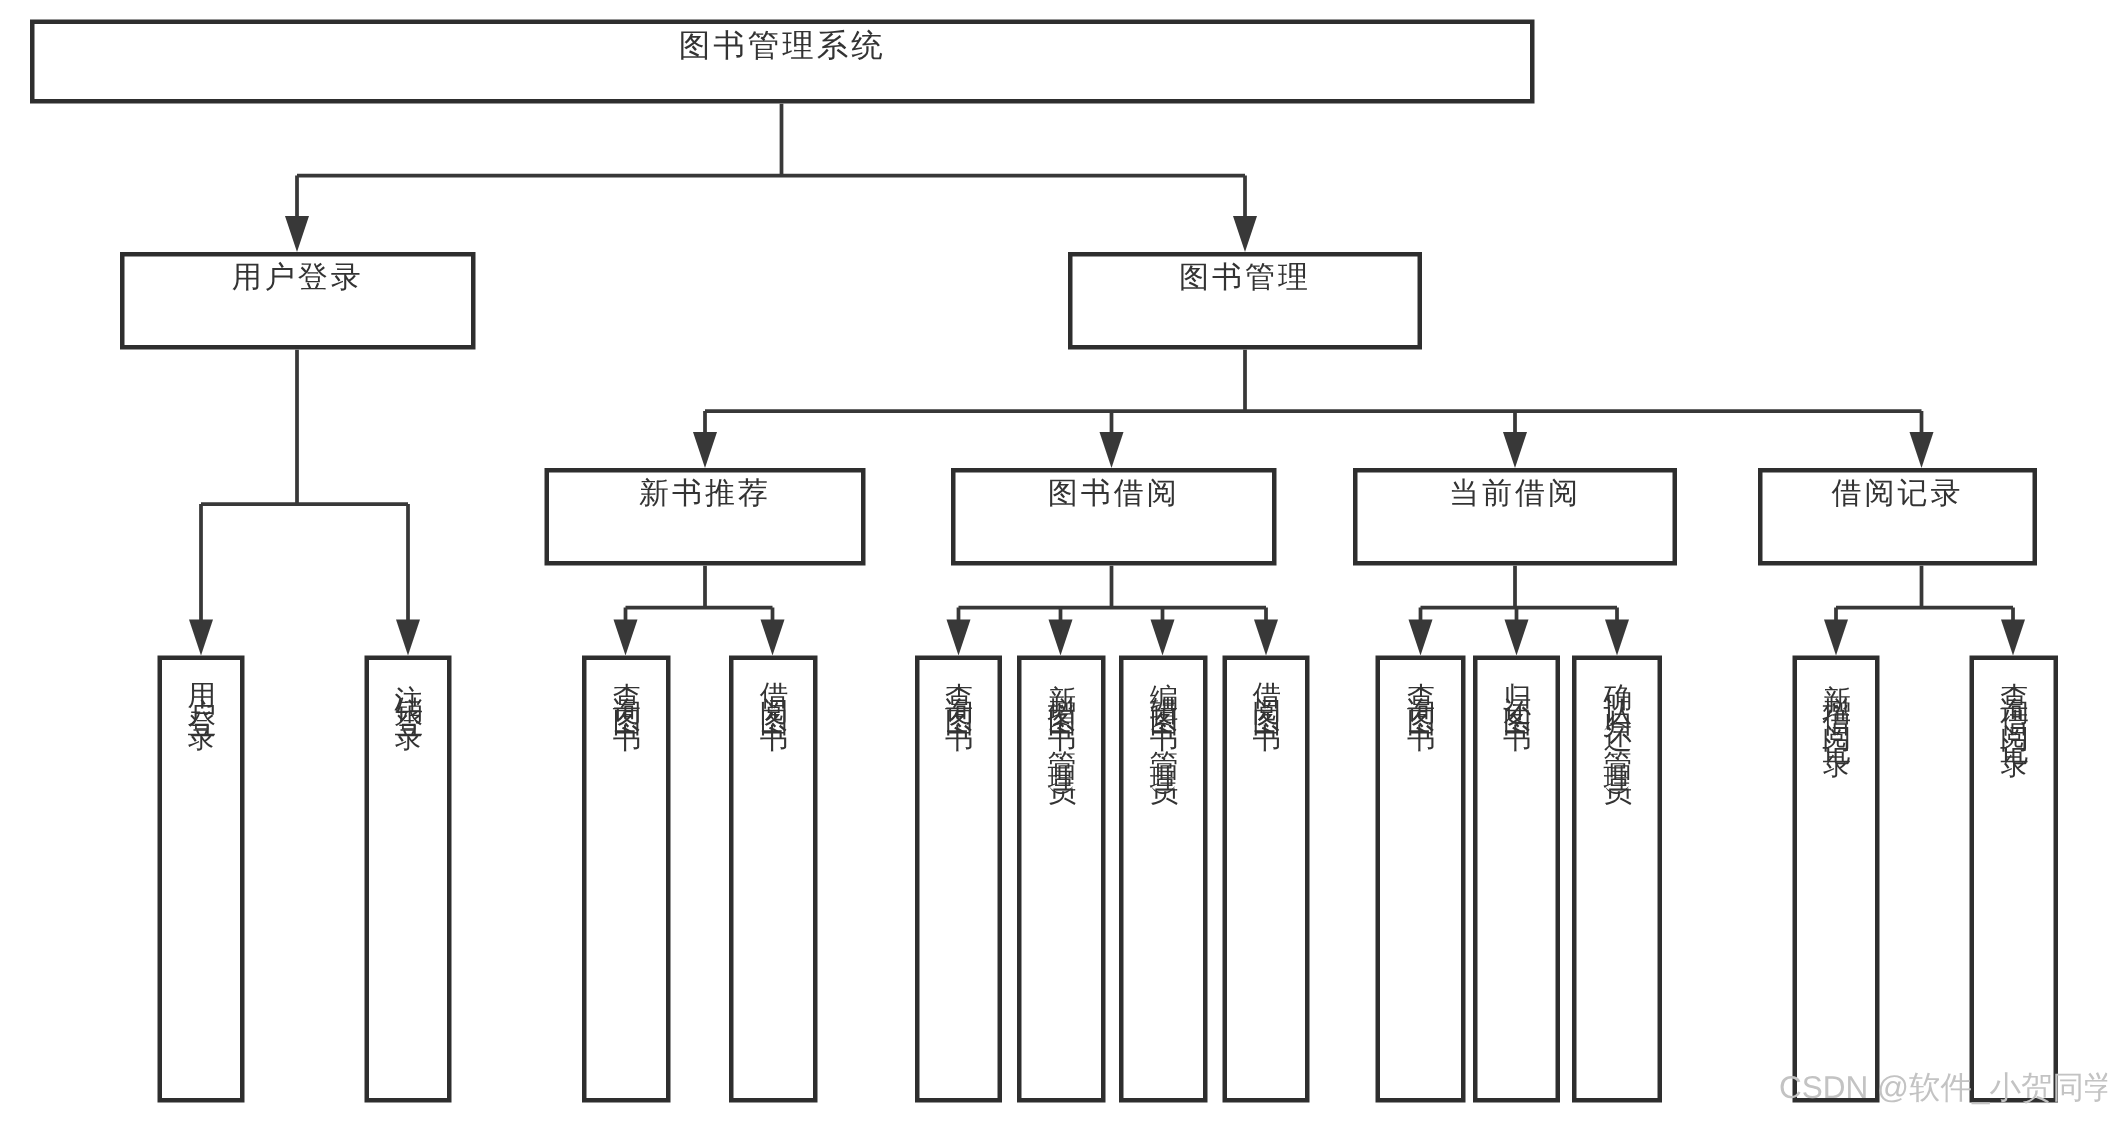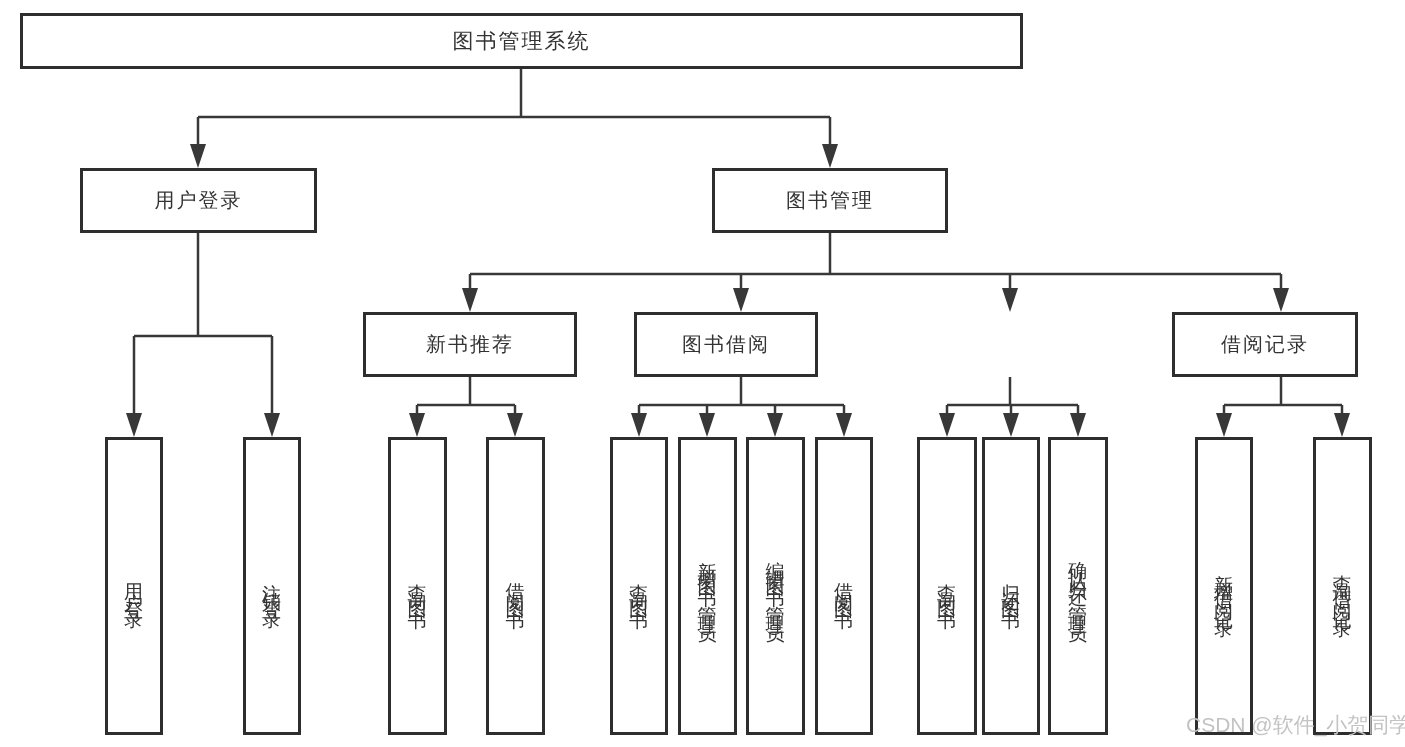--- a/index.html
+++ b/index.html
@@ -25,21 +25,20 @@
     width: 1405px; height: 747px;
     color: var(--line);
   }
   #connectors line { stroke: currentColor; stroke-width: 2.5; }
   #connectors polygon { fill: currentColor; stroke: none; }
   .node {
     position: absolute;
     background: #ffffff;
     border: 3px solid var(--box-border);
     display: flex;
-    align-items: center;
     justify-content: center;
     color: var(--text);
   }
   .node.h .lbl {
     font-size: 20px;
     letter-spacing: 2px;
     white-space: nowrap;
   }
   .node.h.root .lbl { font-size: 21px; }
   .node.v .lbl {
@@ -148,22 +147,25 @@
   <div class="node h" style="left:80px;top:168px;width:237px;height:65px">
     <span class="lbl">用户登录</span>
   </div>
   <div class="node h" style="left:712px;top:168px;width:236px;height:65px">
     <span class="lbl">图书管理</span>
   </div>
 
   <div class="node h" style="left:363px;top:312px;width:214px;height:65px">
     <span class="lbl">新书推荐</span>
   </div>
-  <div class="node h" style="left:634px;top:312px;width:184px;height:65px">
+  <div class="node h" style="left:634px;top:312px;width:217px;height:65px">
     <span class="lbl">图书借阅</span>
+  </div>
+  <div class="node h" style="left:902px;top:312px;width:216px;height:65px">
+    <span class="lbl">当前借阅</span>
   </div>
   <div class="node h" style="left:1172px;top:312px;width:186px;height:65px">
     <span class="lbl">借阅记录</span>
   </div>
 
   <div class="node v" style="left:105px;top:437px;width:58px;height:298px">
     <span class="lbl">用户登录</span>
   </div>
   <div class="node v" style="left:243px;top:437px;width:58px;height:298px">
     <span class="lbl">注销登录</span>

